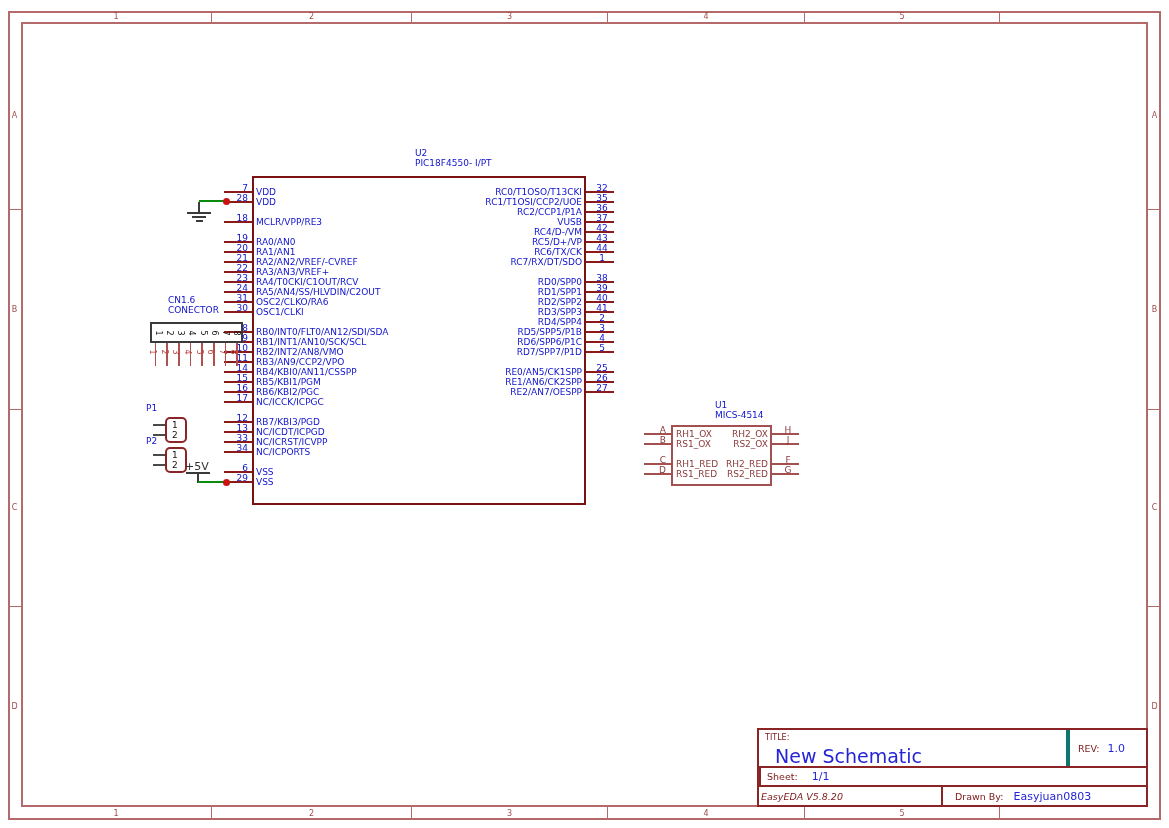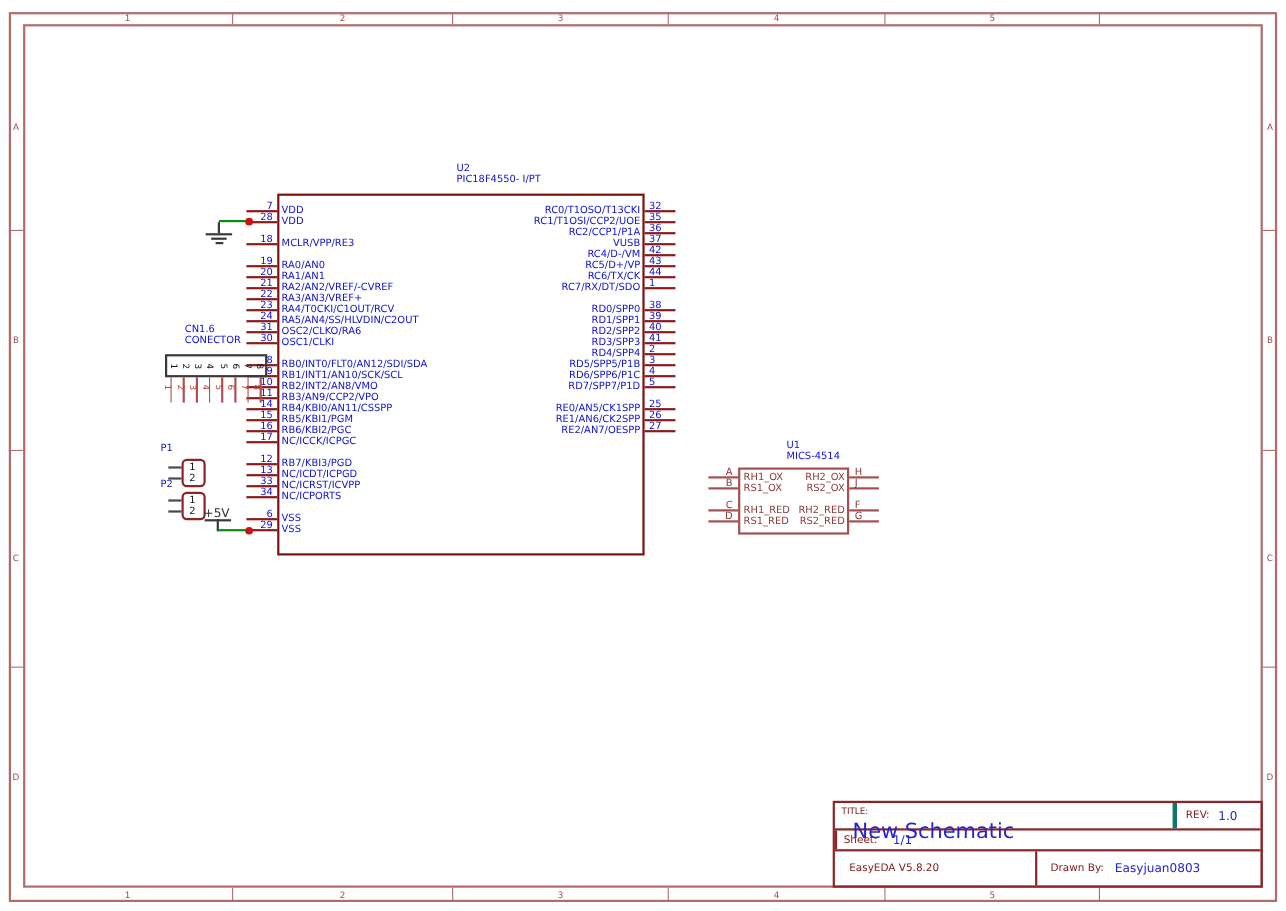--- a/index.html
+++ b/index.html
@@ -27,21 +27,21 @@
   .rv .seg:nth-of-type(3){height:197px}.rv .seg:nth-of-type(4){flex:1;border-bottom:none;}
   
   .pins{position:absolute;}
   .pin-row{position:relative;height:10px;}
   .pin-row[data-gap="1"]{margin-top:10px;}
   .stub{position:absolute;height:1.6px;top:4.2px;background:#8b1a1a;}
   .lp .stub{left:0;width:28px;}
   .rp .stub{right:0;width:28px;}
   .pin-num{position:absolute;bottom:5.4px;font-size:9px;line-height:8px;color:#0f12cc;white-space:nowrap;}
   .lp .pin-num{left:0;width:24px;text-align:right;}
-  .rp .pin-num{right:0;width:24px;text-align:left;}
+  .rp .pin-num{right:0;width:24px;text-align:center;}
   .pin-name{position:absolute;top:0;font-size:9px;line-height:10px;color:#0f12cc;white-space:nowrap;}
   .lp .pin-name{left:32px;}
   .rp .pin-name{right:32px;text-align:right;}
   
   .u2-body{position:absolute;left:252px;top:176px;width:334px;height:329px;
            border:2px solid #7a1212;box-sizing:border-box;}
   .ref-label{position:absolute;font-size:9px;line-height:9px;color:#0f12cc;white-space:nowrap;}
   .u2-lp{left:224px;top:187px;width:360px;}
   .u2-rp{left:254px;top:187px;width:360px;}
   
@@ -73,33 +73,33 @@
   
   .wire{position:absolute;background:#0b8a0b;}
   .gline{position:absolute;background:#3a3a3a;}
   .dot{position:absolute;width:7px;height:7px;border-radius:50%;background:#cc1111;}
   .p5v-label{position:absolute;left:185px;top:460px;font-size:11px;color:#333;}
   
   .tblock{position:absolute;left:757px;top:728px;width:391px;height:79px;
           border:2px solid #8b2525;box-sizing:border-box;display:flex;flex-direction:column;
           color:#7b1818;}
   .tb-r{display:flex;box-sizing:border-box;}
-  .tb-r1{height:25px;border-bottom:2px solid #8b2525;}
+  .tb-r1{height:38px;border-bottom:2px solid #8b2525;}
   .tb-r2{height:19px;border-bottom:2px solid #8b2525;}
   .tb-r3{flex:1;}
   .tb-cell{box-sizing:border-box;display:flex;align-items:center;}
   .tb-title-cell{flex:1;flex-direction:column;align-items:flex-start;justify-content:flex-start;}
   .tb-title-label{font-size:8px;margin:3px 0 0 6px;}
   .tb-title-value{font-size:19px;color:#2424d6;margin:3px 0 0 16px;}
   .tb-rev-cell{width:80px;border-left:4px solid #0f766e;padding-left:8px;}
   .tb-lbl{font-size:9.5px;}
   .tb-val{font-size:11px;color:#2424d6;}
   .tb-date-cell{flex:1;padding-left:6px;}
   .tb-sheet-cell{width:134px;border-left:2px solid #8b2525;padding-left:6px;}
-  .tb-tool-cell{flex:1;padding-left:13px;}
+  .tb-tool-cell{flex:1;padding-left:2px;font-style:italic;}
   .tb-drawn-cell{width:205px;border-left:2px solid #8b2525;padding-left:12px;}
 </style>
 </head>
 <body>
 
 <div class="canvas">
 
   <div class="outer-frame"></div>
   <div class="inner-frame"></div>
 

